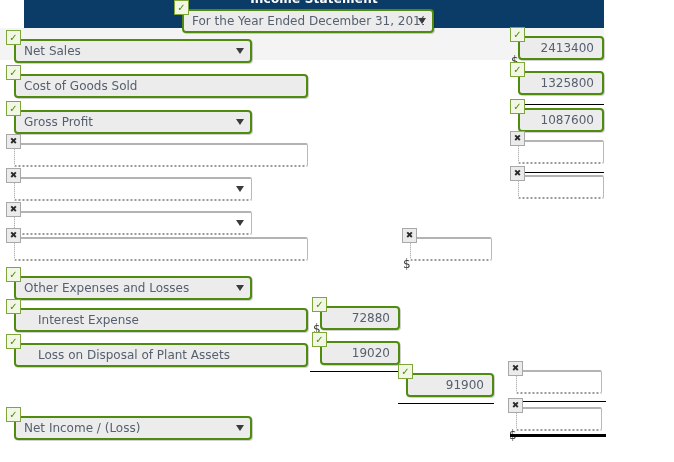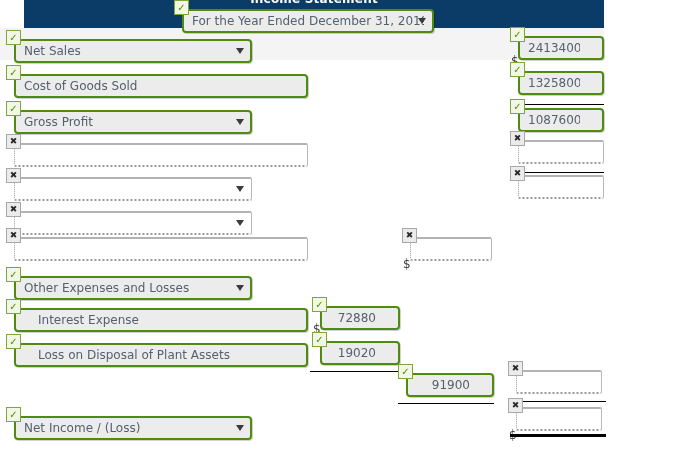--- a/index.html
+++ b/index.html
@@ -72,21 +72,21 @@
     z-index:5;
   }
   .badge-ok{
     background:#f2f6e4;border:1px solid #7ea63a;color:#4e8b0e;
   }
   .badge-bad{
     background:#ebebeb;border:1px solid #a8a8a8;color:#2b2b2b;
     font-size:9px;
   }
 
-  .num .fin{text-align:right;padding-right:22px;}
+  .num .fin{text-align:right;padding-right:8px;}
   .ind .fin{padding-left:22px;}
 
   
   .caret{
     position:absolute;right:8px;top:50%;margin-top:-3px;
     width:0;height:0;
     border-left:4px solid transparent;
     border-right:4px solid transparent;
     border-top:6px solid #3b3b3b;
     pointer-events:none;z-index:4;

